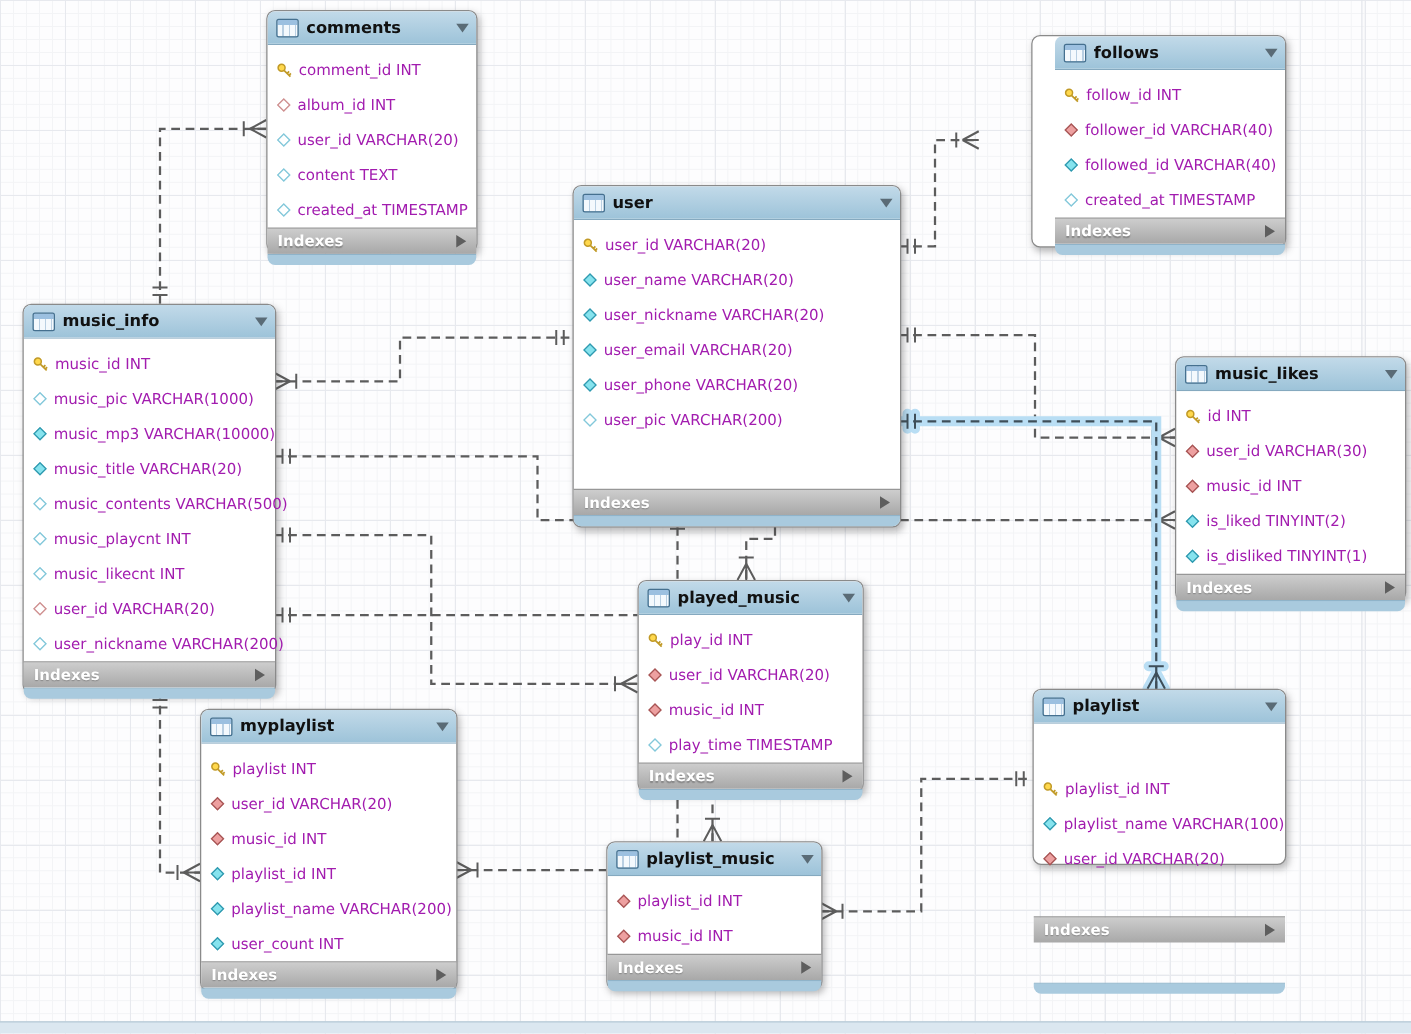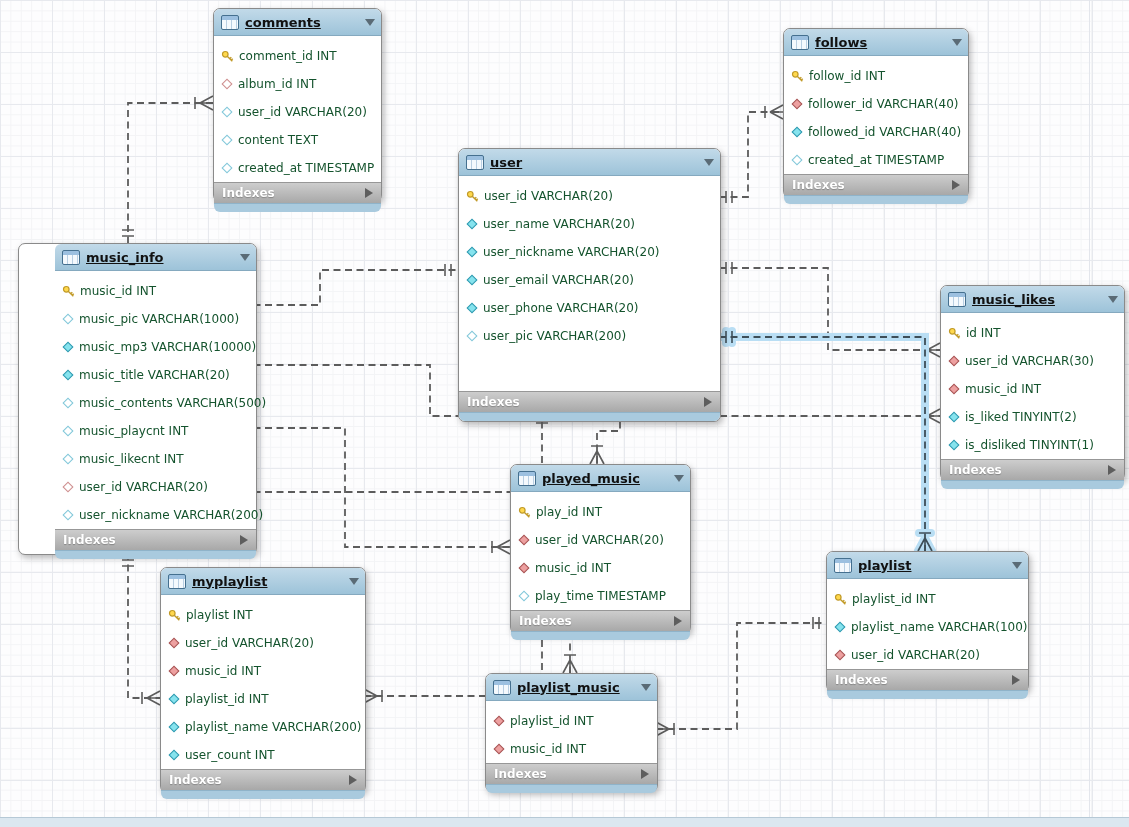--- a/index.html
+++ b/index.html
@@ -20,30 +20,30 @@
   .tbl{
     position:absolute;z-index:2;display:flex;flex-direction:column;
     background:#fff;border:1px solid #8a8a8a;border-radius:7px;
     box-shadow:2px 3px 6px rgba(60,60,60,.35);
   }
   .tbl-header{
     flex:0 0 26px;display:flex;align-items:center;gap:6px;padding:0 6px 0 7px;
     background:linear-gradient(#c2dae9,#9dc3d9);
     border-bottom:1px solid #85a9bf;border-radius:6px 6px 0 0;
   }
-  .tbl-title{font-size:13px;font-weight:bold;color:#111;white-space:nowrap;flex:1 1 auto;text-decoration:underline;}
+  .tbl-title{font-size:13px;font-weight:bold;color:#111;white-space:nowrap;flex:1 1 auto;}
   .tbl-grid-icon{
     flex:0 0 auto;width:16px;height:13px;border:1px solid #45708f;border-radius:2px;
     background:
       linear-gradient(#9cc0e0 0 4px,rgba(0,0,0,0) 4px),
       repeating-linear-gradient(to right,#f4f9fd 0 4px,#b9cfe2 4px 5px);
   }
   .collapse-arrow{flex:0 0 auto;width:0;height:0;border-left:5px solid transparent;border-right:5px solid transparent;border-top:7px solid #5a6b76;}
   .tbl-body{flex:1 1 auto;display:flex;flex-direction:column;padding-top:6px;}
-  .tbl-row{flex:0 0 28px;display:flex;align-items:center;gap:5px;padding-left:7px;font-size:12px;color:#14532d;white-space:nowrap;}
+  .tbl-row{flex:0 0 28px;display:flex;align-items:center;gap:5px;padding-left:7px;font-size:12px;color:#a21caf;white-space:nowrap;}
   .col-icon{flex:0 0 auto;display:inline-flex;align-items:center;}
   .tbl-indexes{
     flex:0 0 20px;display:flex;align-items:center;justify-content:space-between;padding:0 8px;
     background:linear-gradient(#cdcdcd,#a8a8a8);border-top:1px solid #979797;
     font-size:12px;font-weight:bold;color:#fff;text-shadow:0 1px 1px rgba(0,0,0,.25);
   }
   .indexes-arrow{width:0;height:0;border-top:5px solid transparent;border-bottom:5px solid transparent;border-left:8px solid #5e5e5e;}
   .tbl-footer{flex:0 0 8px;background:#a9cade;border-top:1px solid #8fb3c9;border-radius:0 0 6px 6px;}
 </style>
 </head>
@@ -159,21 +159,21 @@
           </span>
           <span>created_at TIMESTAMP</span>
         </div>
       </div>
       <div class="tbl-indexes">
         <span>Indexes</span>
         <span class="indexes-arrow"></span>
       </div>
       <div class="tbl-footer"></div>
     </div>
-    <div class="tbl" style="left: 783px; top: 28px; width: 184px; height: 168px;">
+    <div class="tbl" style="left: 825px; top: 28px; width: 184px; height: 168px; padding-left: 18px;">
       <div class="tbl-header">
         <span class="tbl-grid-icon"></span>
         <span class="tbl-title">follows</span>
         <span class="collapse-arrow"></span>
       </div>
       <div class="tbl-body">
         <div class="tbl-row">
           <span class="col-icon">
             <svg width="13" height="13" viewBox="0 0 14 14">
               <circle cx="4.6" cy="4.6" r="3" fill="#ffd84d" stroke="#c19a27" stroke-width="1.3"></circle>
@@ -269,21 +269,21 @@
           </span>
           <span>user_pic VARCHAR(200)</span>
         </div>
       </div>
       <div class="tbl-indexes">
         <span>Indexes</span>
         <span class="indexes-arrow"></span>
       </div>
       <div class="tbl-footer"></div>
     </div>
-    <div class="tbl" style="left: 18px; top: 243px; width: 201px; height: 310px; padding-left: 36px;">
+    <div class="tbl" style="left: 18px; top: 243px; width: 201px; height: 310px;">
       <div class="tbl-header">
         <span class="tbl-grid-icon"></span>
         <span class="tbl-title">music_info</span>
         <span class="collapse-arrow"></span>
       </div>
       <div class="tbl-body">
         <div class="tbl-row">
           <span class="col-icon">
             <svg width="13" height="13" viewBox="0 0 14 14">
               <circle cx="4.6" cy="4.6" r="3" fill="#ffd84d" stroke="#c19a27" stroke-width="1.3"></circle>
@@ -458,21 +458,21 @@
           </span>
           <span>play_time TIMESTAMP</span>
         </div>
       </div>
       <div class="tbl-indexes">
         <span>Indexes</span>
         <span class="indexes-arrow"></span>
       </div>
       <div class="tbl-footer"></div>
     </div>
-    <div class="tbl" style="left: 826px; top: 551px; width: 201px; height: 139px;">
+    <div class="tbl" style="left: 826px; top: 551px; width: 201px; height: 139px; gap: 32px;">
       <div class="tbl-header">
         <span class="tbl-grid-icon"></span>
         <span class="tbl-title">playlist</span>
         <span class="collapse-arrow"></span>
       </div>
       <div class="tbl-body">
         <div class="tbl-row">
           <span class="col-icon">
             <svg width="13" height="13" viewBox="0 0 14 14">
               <circle cx="4.6" cy="4.6" r="3" fill="#ffd84d" stroke="#c19a27" stroke-width="1.3"></circle>

